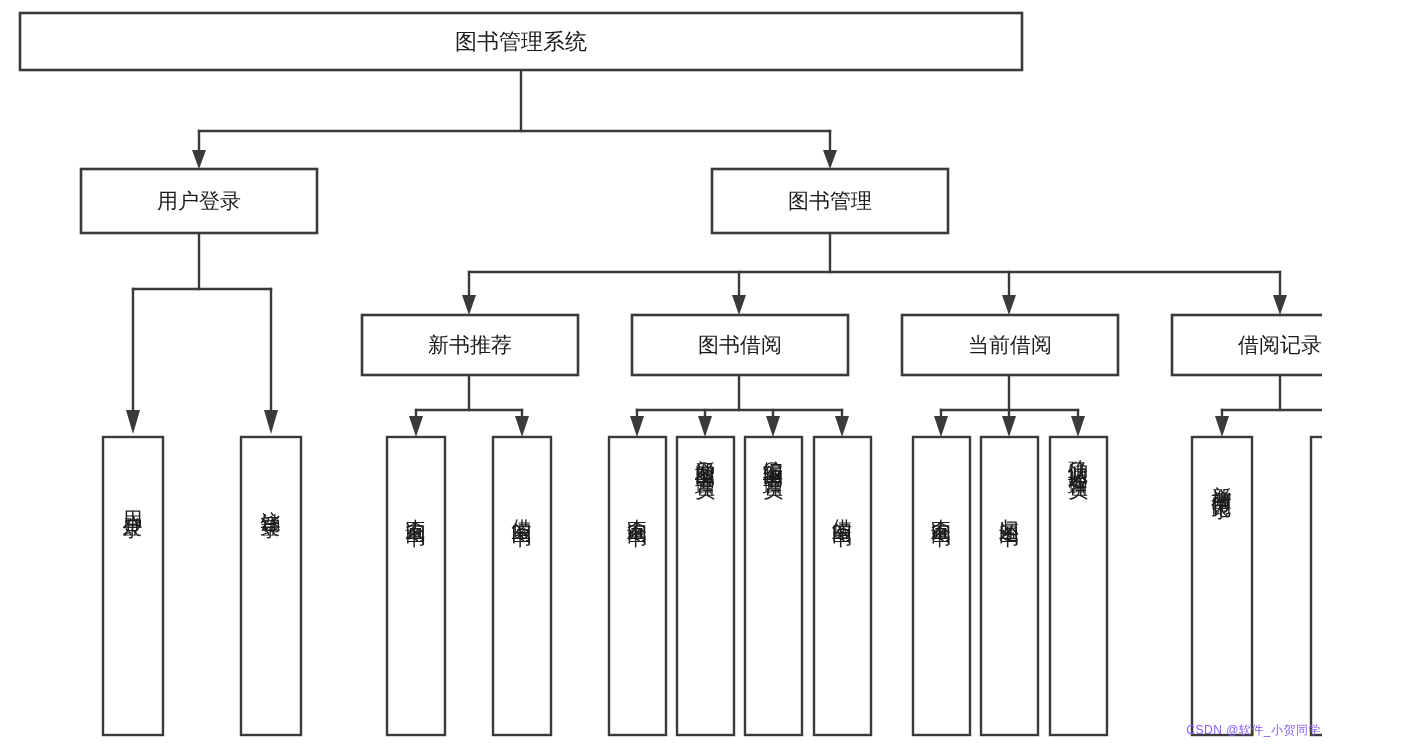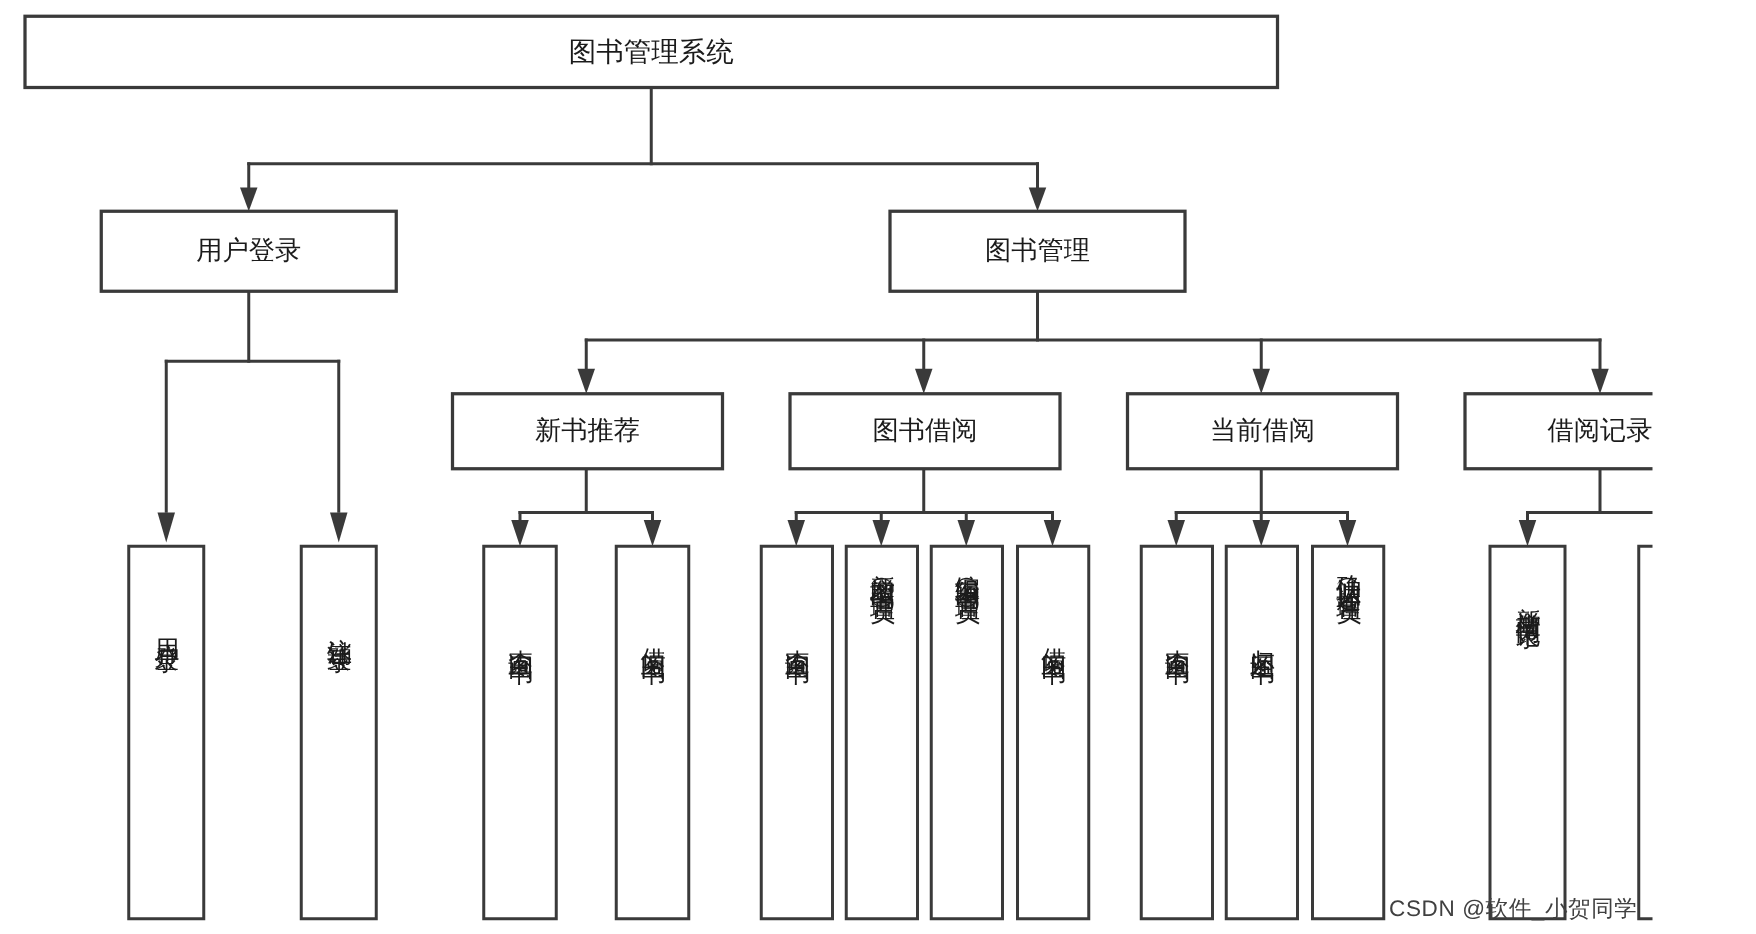--- a/index.html
+++ b/index.html
@@ -66,25 +66,25 @@
     font-family: "Liberation Sans", "DejaVu Sans", sans-serif;
     font-size: 20px;
     line-height: 1.0;
     letter-spacing: 3px;
     color: #1b1b1b;
     white-space: nowrap;
     text-align: left;
   }
   .watermark {
     position: absolute;
-    right: 12px;
+    right: 1px;
     bottom: 8px;
     font-family: "Liberation Sans", "DejaVu Sans", sans-serif;
-    font-size: 18px;
-    color: #404040;
+    font-size: 12px;
+    color: #8b5cf6;
     letter-spacing: 0.5px;
     white-space: nowrap;
   }
 </style>
 </head>
 <body>
 
 <div id="canvas">
 
   <svg class="diagram" viewBox="0 0 1405 747">

